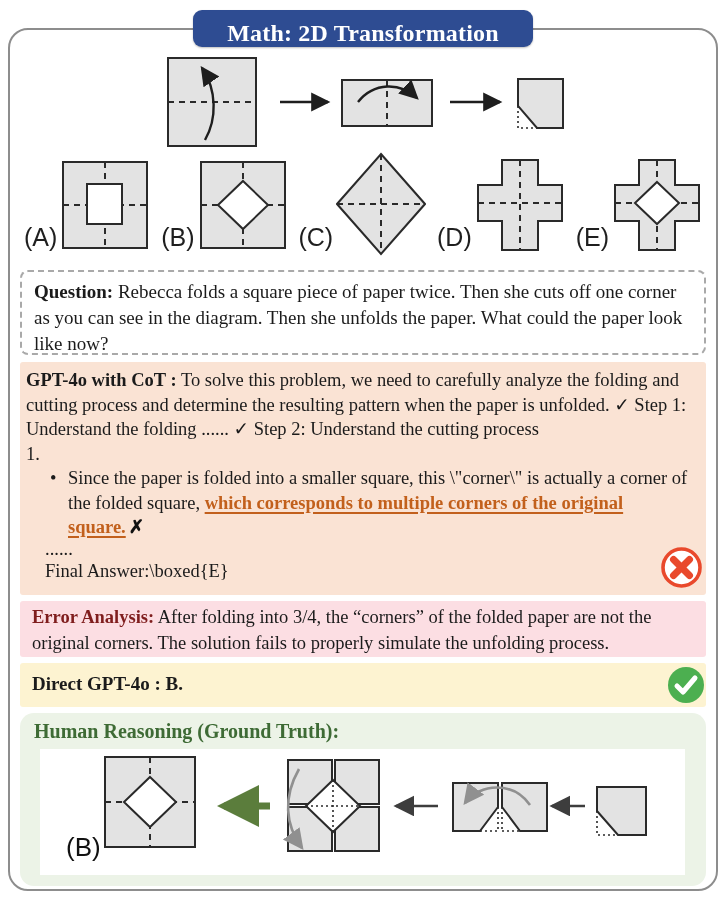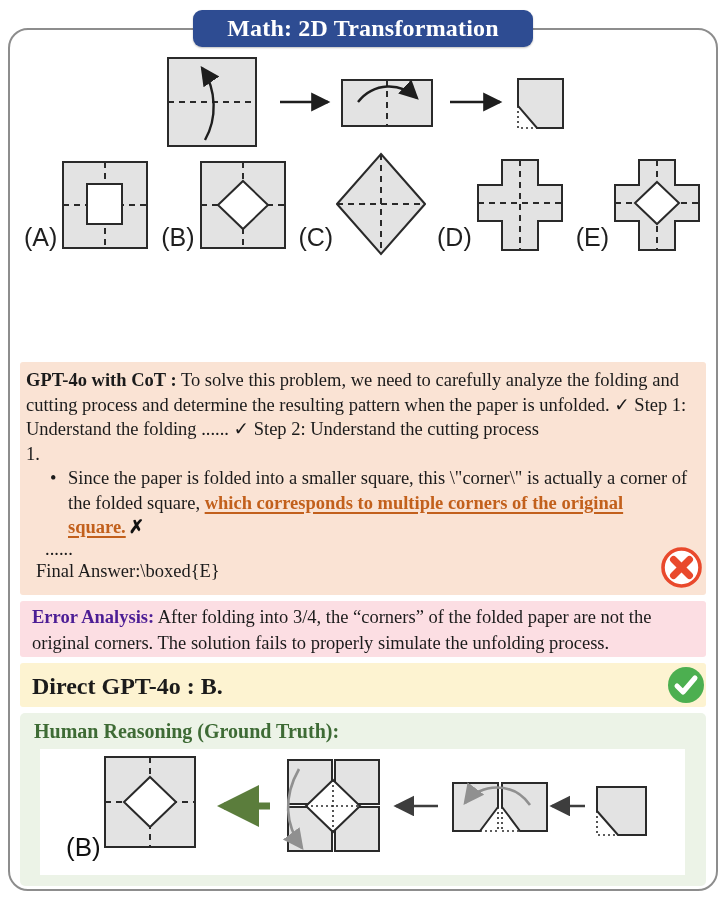--- a/index.html
+++ b/index.html
@@ -1,21 +1,21 @@
 <!DOCTYPE html>
 <html><head>
 <meta charset="utf-8">
 <style>
   html,body{margin:0;padding:0;background:#ffffff;}
   #figure{position:relative;width:725px;height:899px;background:#fff;
           font-family:"Liberation Serif",serif;color:#1b1b1b;overflow:hidden;}
   .frame{position:absolute;left:8px;top:28px;width:706px;height:859px;
          border:2.5px solid #8d8d8d;border-radius:20px;background:#fff;}
   .banner{position:absolute;left:193px;top:10px;width:340px;height:37px;
-          background:#2e4c92;border-radius:9px;display:flex;align-items:center;justify-content:center;
+          background:#2e4c92;border-radius:9px;display:flex;align-items:flex-end;justify-content:center;
           box-shadow:0 1px 2px rgba(0,0,0,.25);}
   .banner span{color:#fff;font-weight:bold;font-size:24px;letter-spacing:.2px;}
   svg{display:block;}
   .paper{fill:#e3e3e3;stroke:#2a2a2a;stroke-width:2;}
   .hole{fill:#ffffff;stroke:#2a2a2a;stroke-width:2;}
   .dash{stroke:#2a2a2a;stroke-width:2;stroke-dasharray:6 5;fill:none;}
   .dot{stroke:#2a2a2a;stroke-width:1.6;stroke-dasharray:2 3;fill:none;}
   .arr{stroke:#1e1e1e;stroke-width:2.4;fill:none;}
   .garr{stroke:#909090;stroke-width:2.6;fill:none;}
   .darr{stroke:#3d3d3d;stroke-width:2.6;fill:none;}
@@ -32,28 +32,28 @@
           background:#fae3d4;border-radius:3px;padding:6px 12px 4px 6px;
           font-size:18.5px;line-height:24.5px;}
   .numline{display:flex;}
   .numline .num{width:19px;flex:none;}
   .bulletline{display:flex;padding-left:24px;}
   .bulletline .bullet{width:18px;flex:none;}
   .hl{color:#c2601c;font-weight:bold;text-decoration:underline;text-underline-offset:3px;
       text-decoration-thickness:2px;}
   .xmark{font-weight:bold;color:#111;margin-left:3px;}
   .ellipsis{margin-left:19px;line-height:19px;}
-  .final{margin-left:10px;}
+  .final{margin-left:19px;}
   .errbox{position:absolute;left:20px;top:601px;width:686px;height:56px;box-sizing:border-box;
           background:#fcdee3;border-radius:3px;padding:4px 12px;font-size:18.5px;line-height:25.5px;}
-  .errlabel{color:#4c1d95;font-weight:bold;}
+  .errlabel{color:#7f1d1d;font-weight:bold;}
   .directbox{position:absolute;left:20px;top:663px;width:686px;height:44px;box-sizing:border-box;
-             background:#fdf3d1;border-radius:3px;padding:10px 12px;font-size:24px;font-weight:bold;}
+             background:#fdf3d1;border-radius:3px;padding:10px 12px;font-size:19px;font-weight:bold;}
   .humanbox{position:absolute;left:20px;top:713px;width:686px;height:173px;box-sizing:border-box;
-            background:#ecf3e7;border-radius:5px;}
+            background:#ecf3e7;border-radius:14px;}
   .humanlabel{position:absolute;left:14px;top:7px;font-size:20px;font-weight:bold;color:#3e6b35;}
   .gt-panel{position:absolute;left:20px;top:36px;width:645px;height:126px;background:#fff;}
   .icon-abs{position:absolute;}
 </style>
 </head>
 <body>
 
 <div id="figure">
 
   <div class="frame"></div>
@@ -134,20 +134,23 @@
       <span class="opt-label">(E)</span>
       <svg width="90" height="104" viewBox="0 0 90 104">
         <polygon class="paper" points="27,8 63,8 63,33 87,33 87,69 63,69 63,98 27,98 27,69 3,69 3,33 27,33"></polygon>
         <line class="dash" x1="45" y1="8" x2="45" y2="98"></line>
         <line class="dash" x1="3" y1="51" x2="87" y2="51"></line>
         <polygon class="hole" points="45,30 67,51 45,72 23,51"></polygon>
       </svg>
     </div>
   </div>
 
+  <div class="qbox">
+    <b>Question:</b><span> Rebecca folds a square piece of paper twice. Then she cuts off one corner as you can see in the diagram. Then she unfolds the paper. What could the paper look like now?</span>
+  </div>
 
   <div class="cotbox">
     <div><b>GPT-4o with CoT :</b><span> To solve this problem, we need to carefully analyze the folding and cutting process and determine the resulting pattern when the paper is unfolded. ✓ Step 1: Understand the folding ...... ✓ Step 2: Understand the cutting process</span></div>
     <div class="numline">
       <span class="num">1.</span>
     </div>
     <div class="bulletline">
       <span class="bullet">•</span>
       <span><span>Since the paper is folded into a smaller square, this \"corner\" is actually a corner of the folded square, </span><span class="hl">which corresponds to multiple corners of the original square.</span><span class="xmark">✗</span></span>
     </div>

